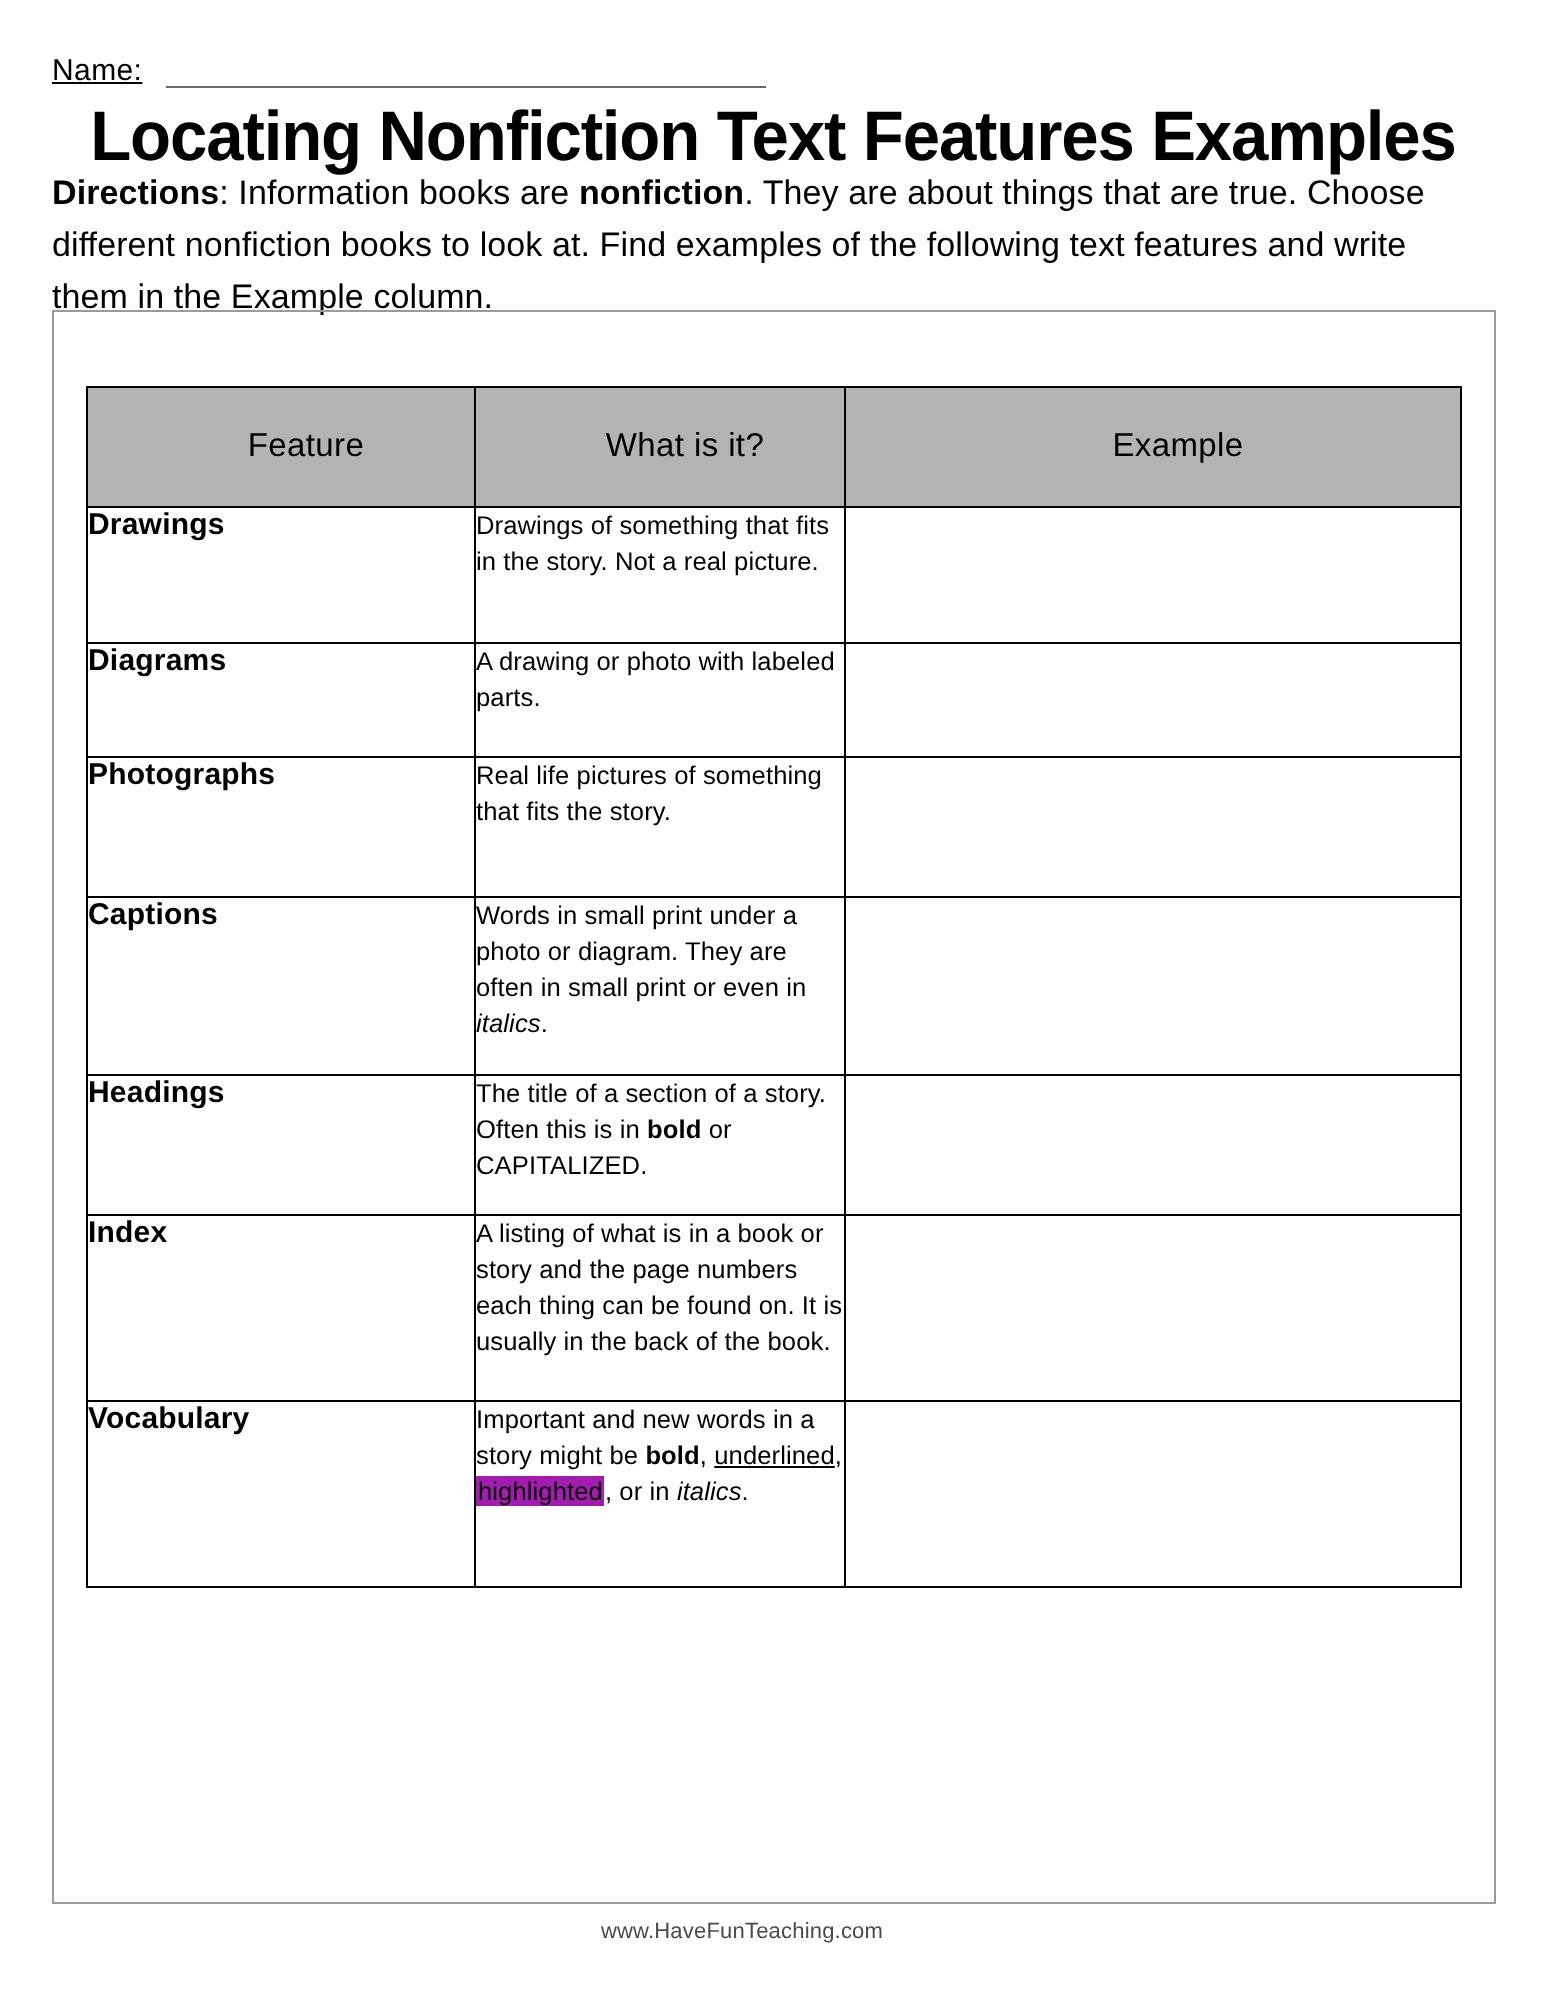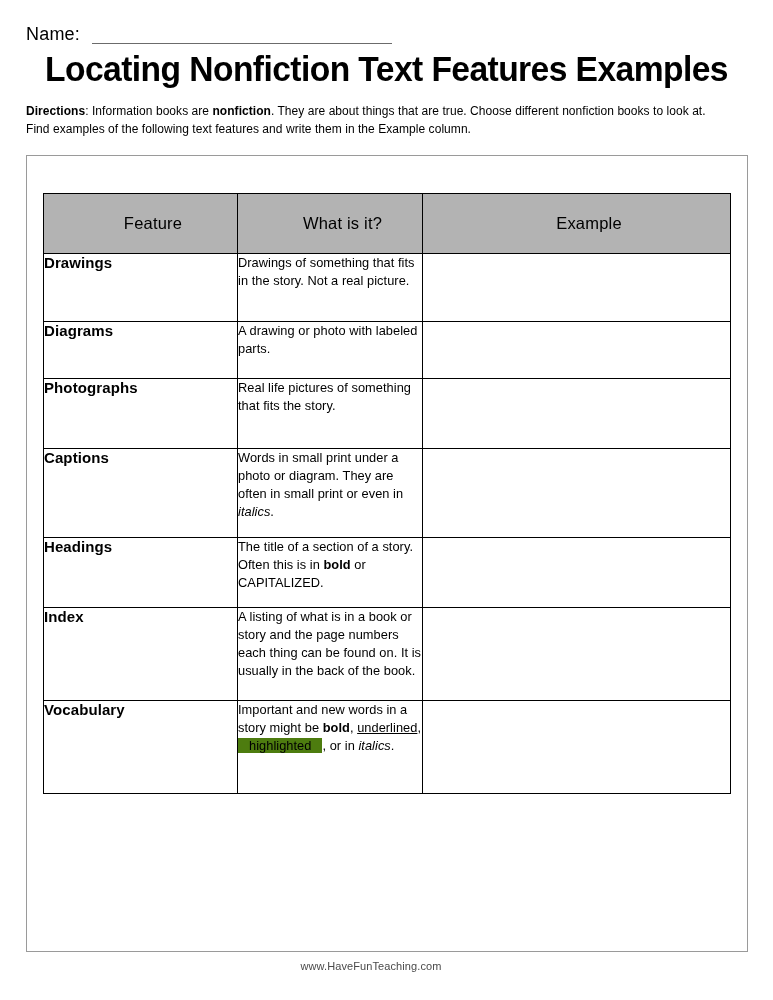--- a/index.html
+++ b/index.html
@@ -20,24 +20,25 @@
   .name-row {
     position: absolute;
     left: 26px;
     top: 20px;
     width: 700px;
     height: 24px;
     display: flex;
     align-items: flex-end;
   }
   .name-label {
-    font-size: 18px;
+    font-size: 15px;
     letter-spacing: .2px;
     line-height: 1;
     padding-bottom: 1px;
+    text-decoration: underline;
   }
   .name-line {
     flex: 0 0 300px;
     margin-left: 12px;
     border-bottom: 1.4px solid #6b6b6b;
     height: 14px;
   }
 
   
   .title {
@@ -52,23 +53,23 @@
     line-height: 1.08;
     transform: scaleX(0.96);
     transform-origin: center top;
     white-space: nowrap;
   }
 
   
   .directions {
     position: absolute;
     left: 26px;
-    top: 102px;
+    top: 84px;
     width: 690px;
-    font-size: 12px;
+    font-size: 17px;
     line-height: 1.52;
     letter-spacing: 0.05px;
   }
   .directions b { font-weight: 700; }
 
   
   .frame {
     position: absolute;
     left: 26px;
     top: 155px;
@@ -121,22 +122,22 @@
     line-height: 1.42;
     letter-spacing: .05px;
     padding: 8px 5px 6px 6px;
   }
   .cell-example { background: #ffffff; }
 
   .cell-desc b  { font-weight: 700; }
   .cell-desc i  { font-style: italic; }
   .cell-desc u  { text-decoration: underline; }
   .hl {
-    background: #4d7c0f;
-    padding: 0 11px;
+    background: #a21caf;
+    padding: 0 1px;
   }
 
   
   .footer {
     position: absolute;
     left: 0;
     top: 960px;
     width: 742px;
     text-align: center;
     font-size: 11px;

